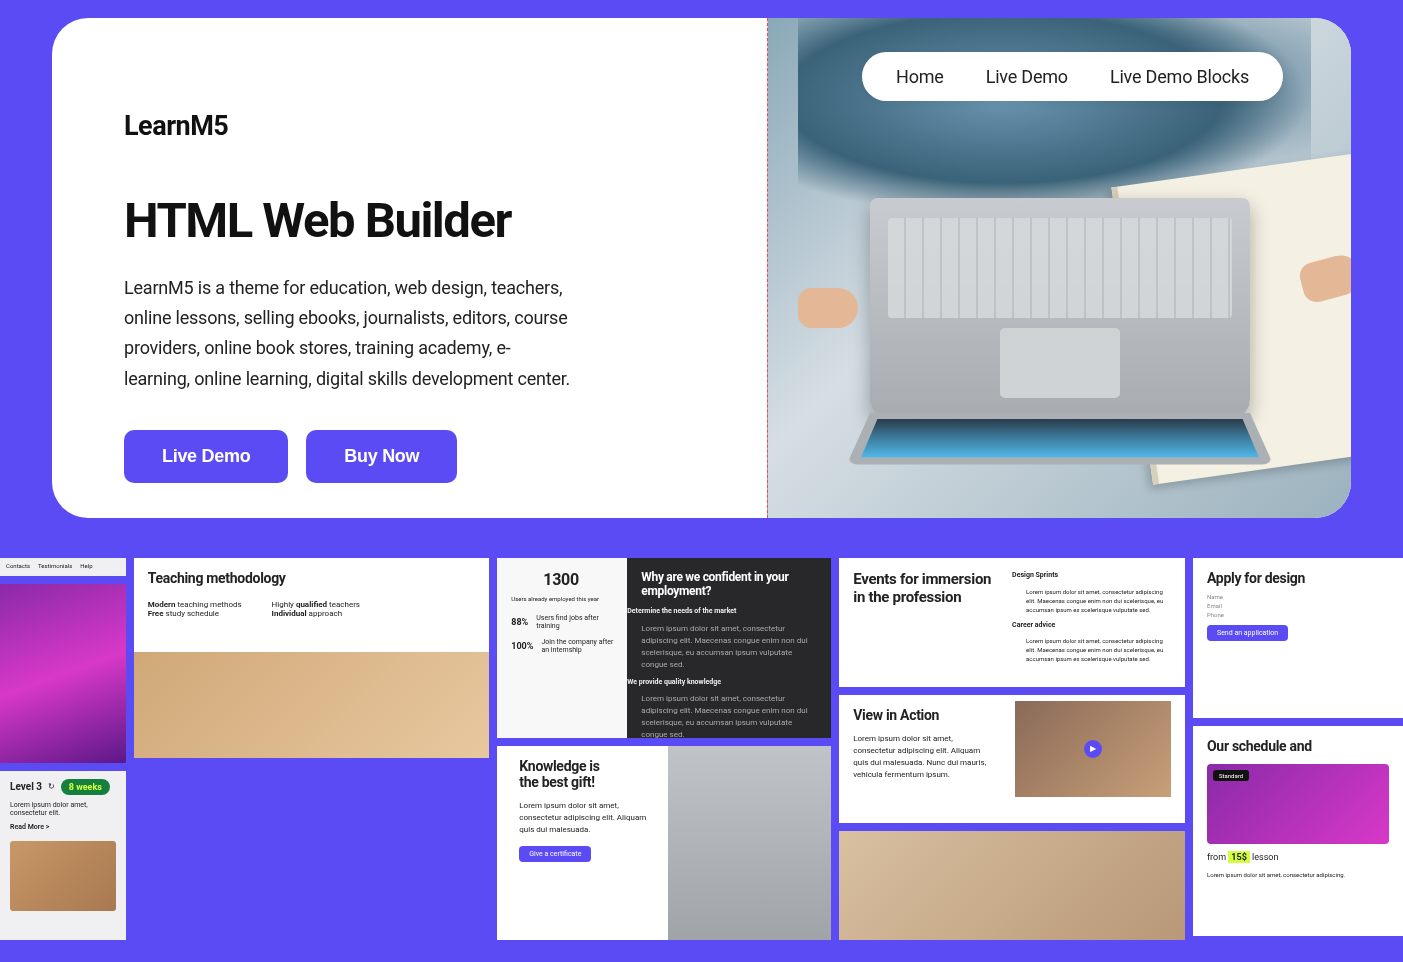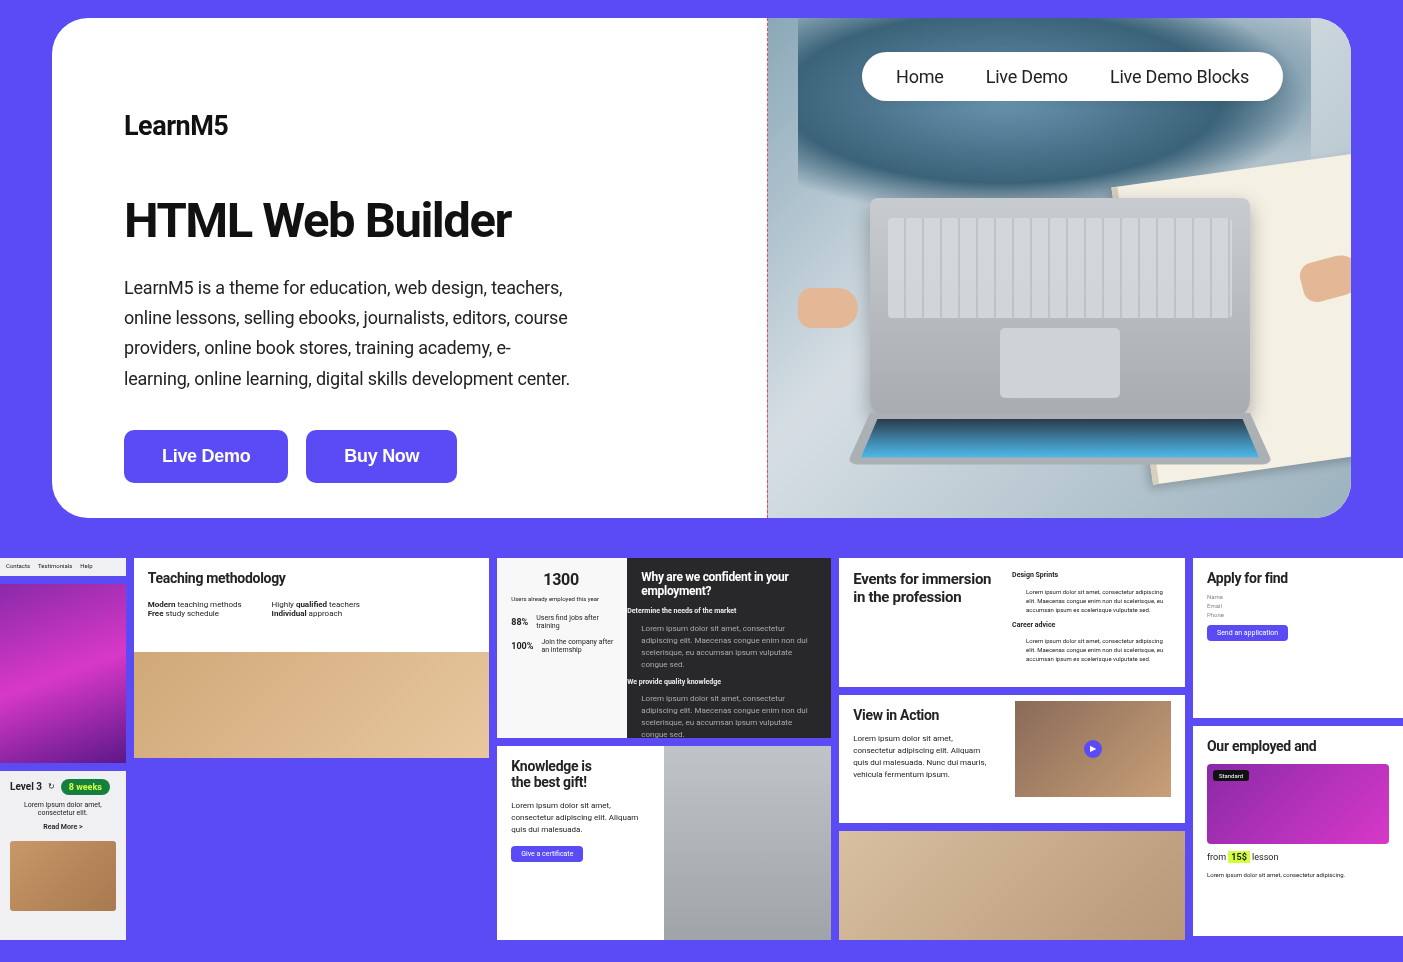--- a/index.html
+++ b/index.html
@@ -139,21 +139,21 @@
     .tp { padding:4px 14px; line-height:1.5; font-size:8px; }
     .tb { font-size:7px; font-weight:700; padding:2px 0; }
     .pill-btn { display:inline-block; background:#5b4bf5; color:#fff; font-size:7px; padding:4px 10px; border-radius:4px; margin:6px 14px; }
     .pill-green { display:inline-block; background:#d4ff3f; color:#111; font-size:9px; font-weight:700; padding:3px 8px; border-radius:999px; }
     .imgbar { background:linear-gradient(135deg,#d0a878,#e8c8a0); height:110px; margin-top:26px; }
     .monitor-thumb { background:linear-gradient(160deg,#8a2aa8,#d838c8 50%,#5a1888); height:180px; border-radius:0 0 0 0; }
     .stat-row { display:flex; align-items:center; gap:8px; padding:4px 14px; font-size:7px; }
     .stat-num { font-weight:700; font-size:9px; }
     .vid-thumb { width:156px; height:96px; background:linear-gradient(135deg,#8a6a58,#c8a078); position:relative; margin:6px 14px; }
     .vid-thumb::after{ content:"▶"; position:absolute; left:50%; top:50%; transform:translate(-50%,-50%); color:#fff; background:#5b4bf5; width:18px; height:18px; border-radius:50%; font-size:8px; display:flex; align-items:center; justify-content:center; }
-    .col0 { width:128px;text-align:center; }
+    .col0 { width:128px; }
     .col1 { width:362px; }
     .col2 { width:340px; }
     .col3 { width:352px; }
     .col4 { width:210px; flex-shrink:0; }
     .mini-label { font-size:6px; color:#888; padding:1px 14px; }
   </style>
 </head>
 <body>
 
 <div class="hero-card">
@@ -242,21 +242,21 @@
       </div>
       <div class="tile dark" style="flex:1;">
         <div class="th" style="color:#fff; font-size:12px;">Why are we confident in your employment?</div>
         <div class="tp tb">Determine the needs of the market</div>
         <div class="tp" style="color:#aaa;">Lorem ipsum dolor sit amet, consectetur adipiscing elit. Maecenas congue enim non dui scelerisque, eu accumsan ipsum vulputate congue sed.</div>
         <div class="tp tb">We provide quality knowledge</div>
         <div class="tp" style="color:#aaa;">Lorem ipsum dolor sit amet, consectetur adipiscing elit. Maecenas congue enim non dui scelerisque, eu accumsan ipsum vulputate congue sed.</div>
 
       </div>
     </div>
-    <div class="tile" style="height:244px; display:flex;">
+    <div class="tile" style="height:244px; display:flex;padding-left:8px;">
       <div style="flex:1;">
         <div class="th" style="padding-bottom:0;">Knowledge is</div>
         <div class="th" style="padding-top:0;">the best gift!</div>
         <div class="tp">Lorem ipsum dolor sit amet, consectetur adipiscing elit. Aliquam quis dui malesuada.</div>
         <div class="pill-btn">Give a certificate</div>
       </div>
       <div style="flex:1; background:linear-gradient(180deg,#c0c4c8,#a0a4a8);"></div>
     </div>
   </div>
 
@@ -279,28 +279,28 @@
       </div>
       <div style="flex:0 0 170px;">
         <div class="vid-thumb"></div>
       </div>
     </div>
     <div class="tile" style="height:110px; background:linear-gradient(135deg,#d8c0a0,#b89878);"></div>
   </div>
 
   <div class="col col4">
     <div class="tile" style="height:160px;">
-      <div class="th">Apply for find</div>
+      <div class="th">Apply for design</div>
       <div class="mini-label">Name</div>
       <div class="mini-label">Email</div>
       <div class="mini-label">Phone</div>
       <div class="pill-btn">Send an application</div>
     </div>
     <div class="tile" style="height:210px;">
-      <div class="th">Our employed and</div>
+      <div class="th">Our schedule and</div>
       <div style="margin:4px 14px; height:80px; background:linear-gradient(135deg,#8a2aa8,#d838c8); border-radius:4px; position:relative;">
         <span style="position:absolute; left:6px; top:6px; background:#111; color:#fff; font-size:6px; padding:2px 6px; border-radius:3px;">Standard</span>
       </div>
       <div style="padding:4px 14px; font-size:9px;">
         <span>from </span><span style="background:#d4ff3f; font-weight:700; padding:1px 3px;">15$</span><span> lesson</span>
       </div>
       <div class="tp" style="font-size:6px;">Lorem ipsum dolor sit amet, consectetur adipiscing.</div>
     </div>
   </div>
 

